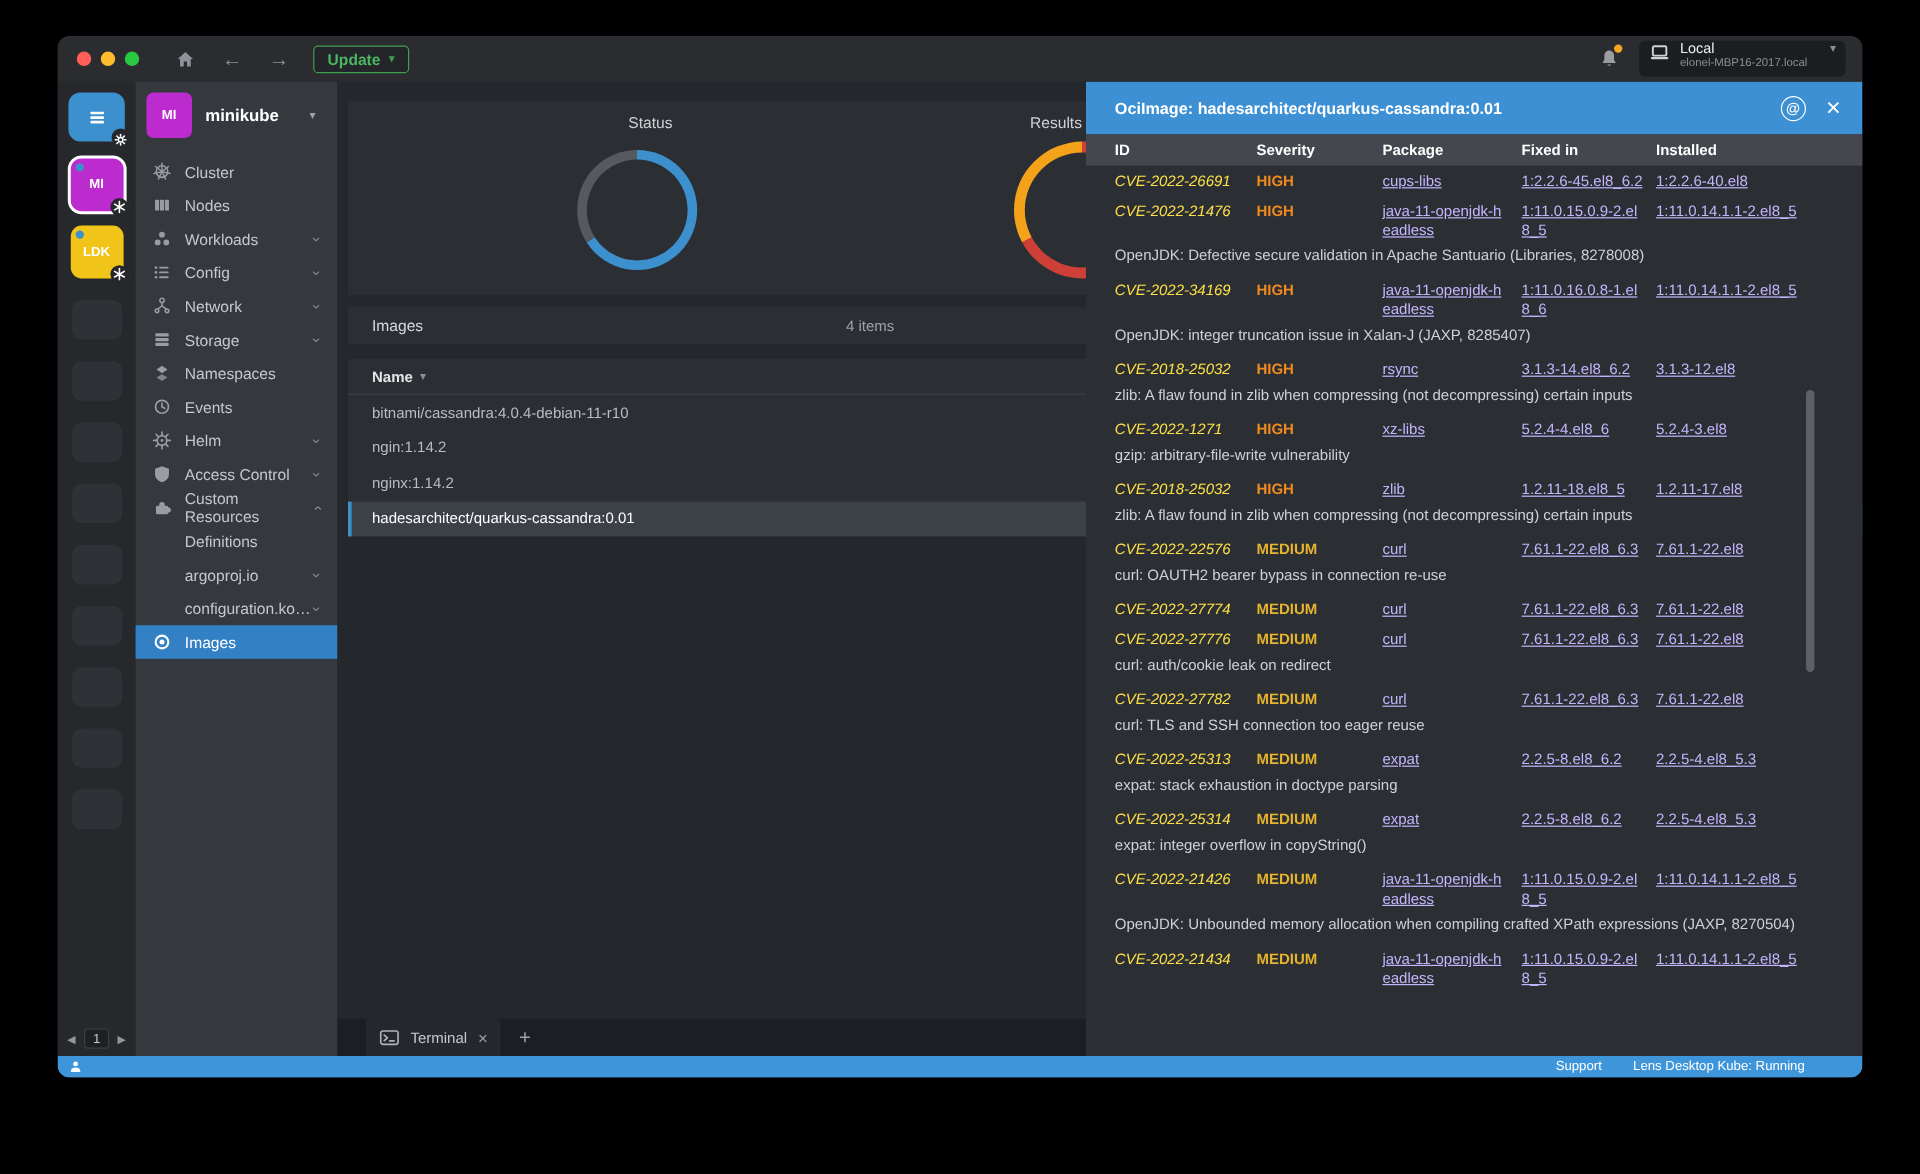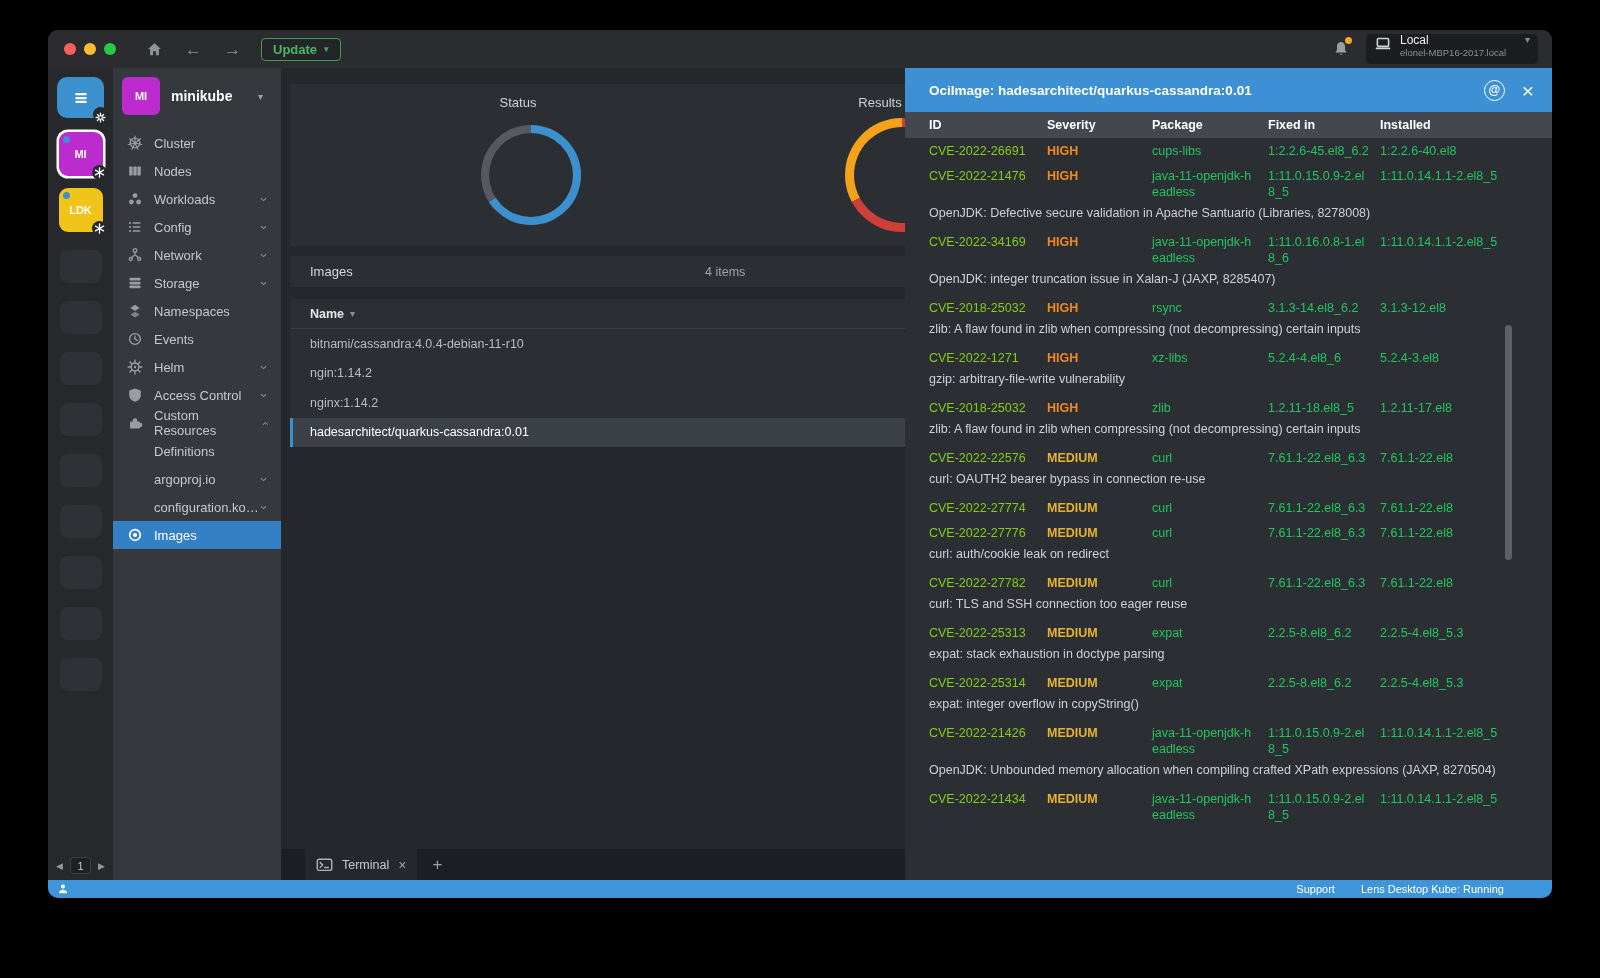--- a/index.html
+++ b/index.html
@@ -84,23 +84,23 @@
   
   .panel { position:absolute; left:857px; top:38px; width:647px; bottom:18px; background:#2b2e33; z-index:5; }
   .panel-head { height:44px; background:#3d90d4; display:flex; align-items:center; padding:0 18px 0 24px; }
   .panel-title { font-size:13.5px; font-weight:bold; color:#fff; }
   .at-btn { margin-left:auto; width:21px; height:21px; border:1.6px solid #fff; border-radius:50%; color:#fff; font-size:12px; font-weight:bold; display:flex; align-items:center; justify-content:center; }
   .close-btn { margin-left:17px; color:#fff; font-size:21px; line-height:1; }
   .vgrid { display:grid; grid-template-columns:118px 105px 116px 112px 1fr; }
   .colhead { height:26px; background:#44484e; padding-left:24px; align-items:center; font-size:12.5px; font-weight:bold; color:#fff; }
   .panel-body { position:relative; height:calc(100% - 70px); overflow:hidden; padding-left:24px; }
   .vrow { padding:5px 0 4px; font-size:12.5px; line-height:1.28; align-items:start; }
-  .vrow .cve { color:#84cc16; }
+  .vrow .cve { color:#fde047;font-style:italic; }
   .vrow .sev { font-weight:bold; }
-  .vrow .cell { color:#22c55e; word-break:break-all; padding-right:10px; }
+  .vrow .cell { color:#c4b5fd; word-break:break-all; padding-right:10px;text-decoration:underline; }
   .vdesc { padding:2px 0 9px; font-size:12.5px; color:#ced1d5; }
   .scroll-thumb { position:absolute; right:40px; top:257px; width:7px; height:235px; border-radius:3.5px; background:#5d6165; z-index:6; }
 
   
   .statusbar { position:absolute; left:0; right:0; bottom:0; height:18px; background:#3f95da; display:flex; align-items:center; padding:0 48px 0 9px; z-index:8;margin-top:16px; }
   .user-ic { width:12px; height:12px; color:#fff; display:inline-flex; }
   .sb-right { margin-left:auto; display:flex; gap:26px; font-size:11px; color:#fff; }
 </style>
 </head>
 <body>
@@ -373,21 +373,21 @@
               <circle cx="8" cy="8" r="2.1" fill="currentColor"></circle>
             </svg>
           </span>
           <span>Images</span>
         </div>
       </div>
   </div>
 
   <div class="main">
     <div class="charts-card">
-      <div class="chart-title" style="left:178px">Status</div>
+      <div class="chart-title" style="left:202px">Status</div>
       <div class="donut" style="left:191px;top:41px;width:100px;height:100px;background:conic-gradient(#3d90ce 0deg 237deg, #565a60 237deg 360deg)">
         <div class="hole"></div>
       </div>
       <div class="chart-title" style="left:540px">Results</div>
       <div class="donut" style="left:555px;top:34px;width:114px;height:114px;background:conic-gradient(#cd3f37 0deg 242deg, #f5a21b 242deg 360deg)">
         <div class="hole" style="inset:9px"></div>
       </div>
     </div>
 
     <div class="images-header">

